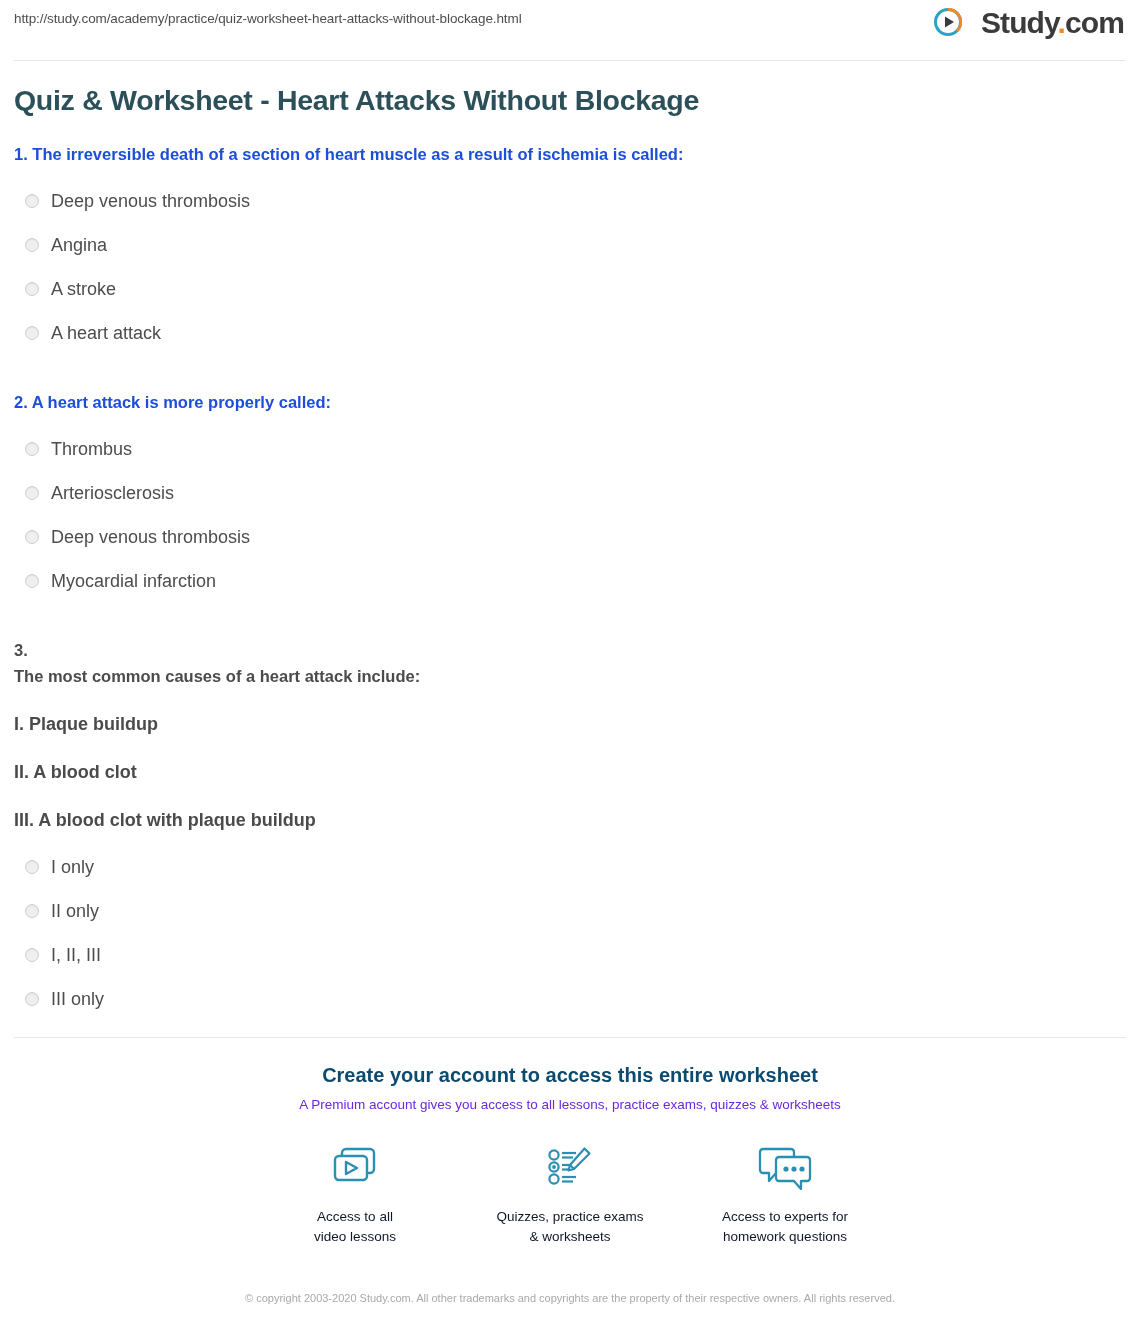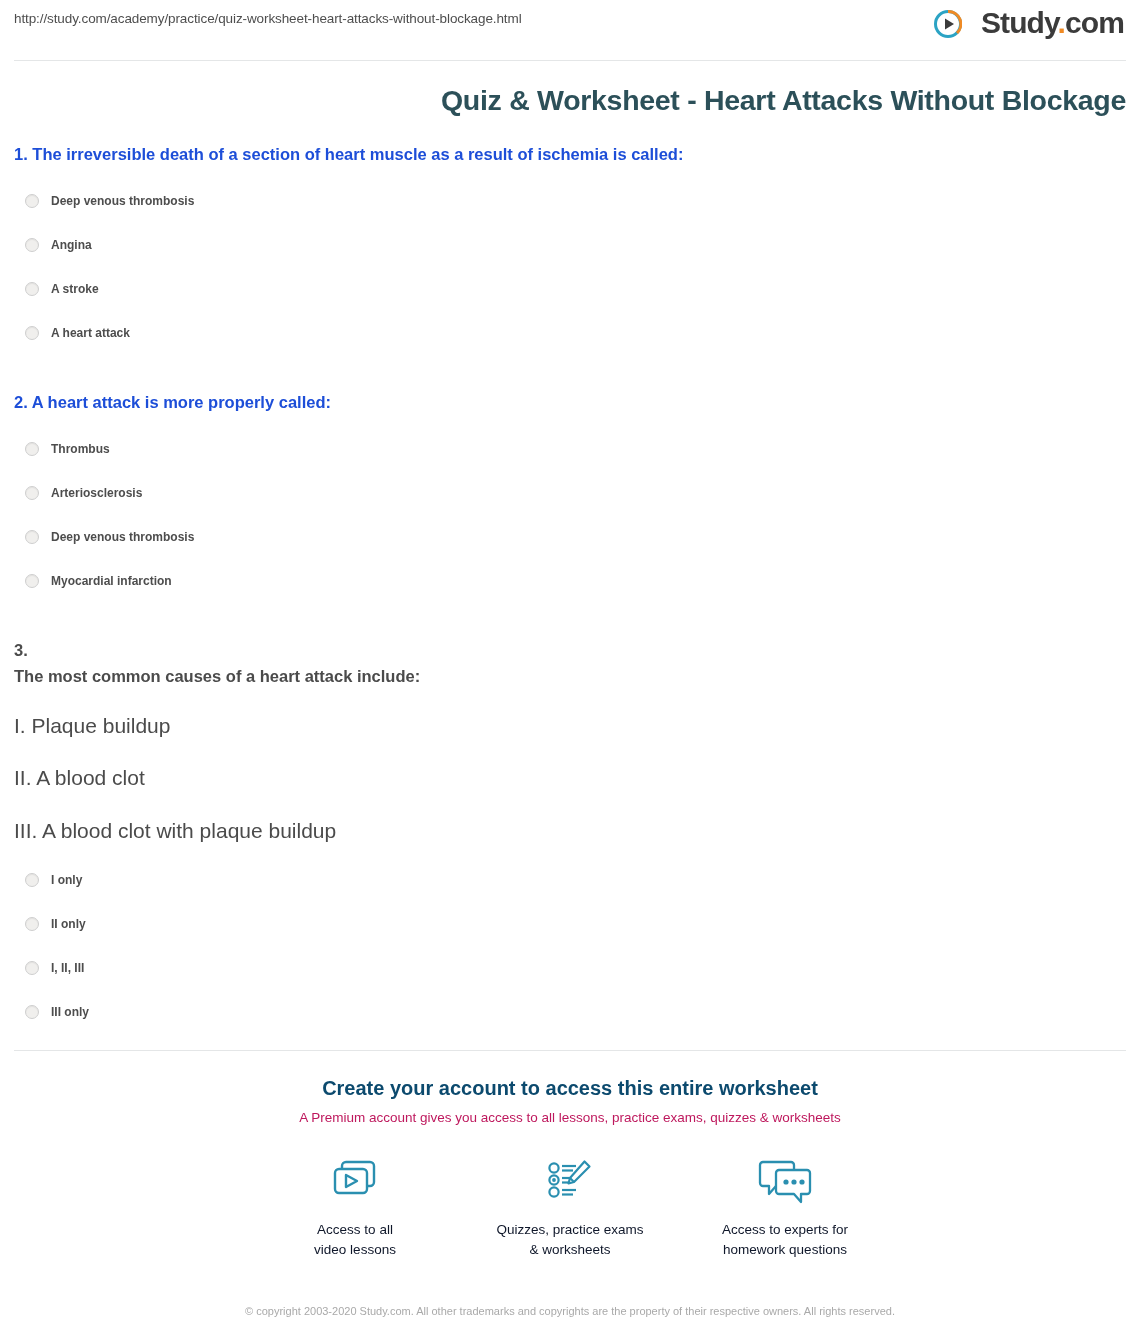--- a/index.html
+++ b/index.html
@@ -36,21 +36,21 @@
     font-size: 13.5px;
     color: #4e4e4e;
     letter-spacing: -0.1px;
     white-space: nowrap;
   }
   .logo {
     position: absolute;
     right: 16px;
     top: 8px;
     display: flex;
-    align-items: flex-end;
+    align-items: flex-start;
     gap: 19px;
   }
   .logo-mark {
     width: 28px;
     height: 28px;
     flex: 0 0 auto;
   }
   .logo-text {
     font-size: 30px;
     font-weight: bold;
@@ -71,21 +71,20 @@
   }
 
   
   .page-title {
     margin: 22px 14px 0 14px;
     font-size: 28.5px;
     font-weight: bold;
     color: #2c5059;
     letter-spacing: -0.3px;
     line-height: 1.2;
-    text-align: right;
   }
 
   
   .quiz-body {
     margin: 0 14px;
     padding-top: 26px;
   }
   .question-block { margin-bottom: 16px; }
   .question-text {
     font-size: 16.5px;
@@ -95,22 +94,22 @@
     margin-bottom: 6px;
   }
   .question-sub {
     font-size: 16.5px;
     font-weight: bold;
     color: #4b4b4b;
     line-height: 1.45;
     margin: 0 0 2px 0;
   }
   .stem-line {
-    font-size: 21px;
-    font-weight: normal;
+    font-size: 18px;
+    font-weight: bold;
     color: #4b4b4b;
     line-height: 1.45;
     margin-top: 22px;
   }
   .options { margin-top: 12px; }
   .option-row {
     display: flex;
     align-items: center;
     height: 44px;
   }
@@ -119,43 +118,42 @@
     height: 12px;
     border-radius: 50%;
     border: 1px solid #cfcfcf;
     background: #f0efed;
     box-shadow: inset 0 1px 1px rgba(0,0,0,0.06);
     flex: 0 0 auto;
     margin-left: 11px;
     margin-right: 12px;
   }
   .option-label {
-    font-size: 12px;
+    font-size: 18px;
     color: #4d4d4d;
     line-height: 1;
-    font-weight: bold;
   }
   .q-gap { height: 20px; }
 
   
   .cta {
     margin: 0 14px;
     padding-top: 24px;
     text-align: center;
   }
   .cta-title {
     font-size: 20px;
     color: #0c4a6e;
     font-weight: bold;
     line-height: 1.3;
   }
   .cta-sub {
     margin-top: 9px;
     font-size: 13.5px;
-    color: #be185d;
+    color: #6d28d9;
   }
   .features {
     margin-top: 26px;
     display: flex;
     justify-content: center;
     gap: 0px;
   }
   .feature {
     width: 215px;
     text-align: center;

